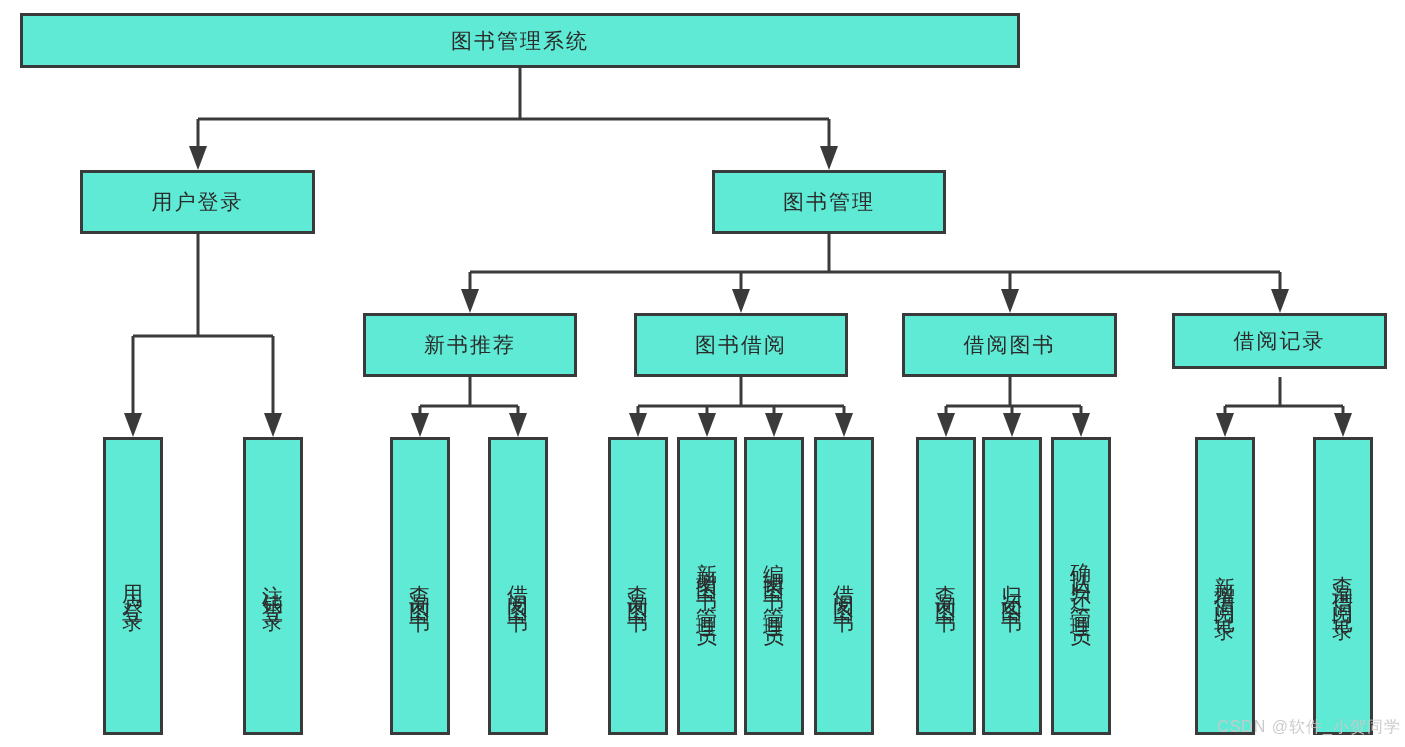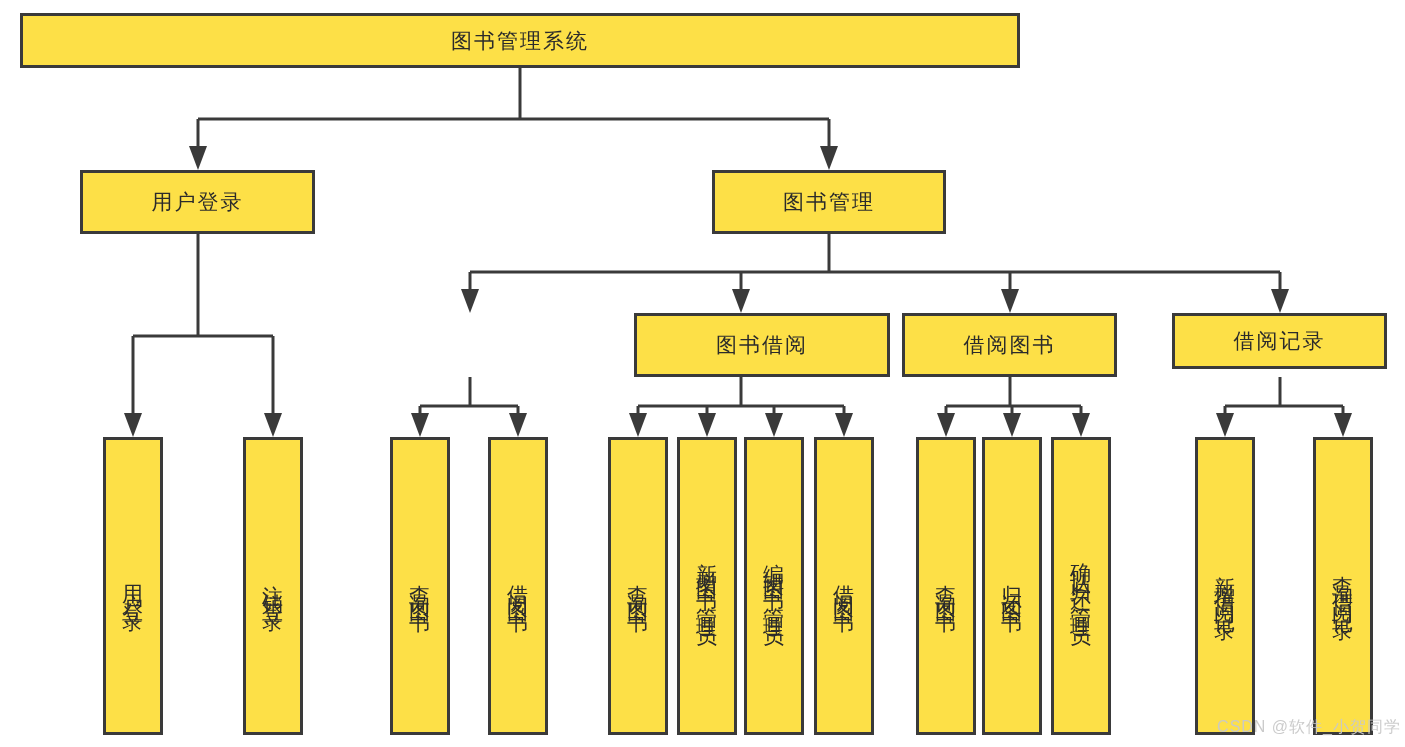--- a/index.html
+++ b/index.html
@@ -16,21 +16,21 @@
     overflow:hidden;
   }
   .canvas{position:relative;width:1405px;height:747px;}
   .connectors{position:absolute;left:0;top:0;width:1405px;height:747px;}
   .connectors line{stroke:var(--line);stroke-width:3;}
   .connectors polygon{fill:var(--line);stroke:none;}
   .node{
     position:absolute;
     box-sizing:border-box;
     border:3px solid var(--line);
-    background:#fde047;
+    background:#5eead4;
     display:flex;align-items:center;justify-content:center;
     color:var(--text);
   }
   .branch .label, .root .label{
     font-size:21px;letter-spacing:2px;white-space:nowrap;
   }
   .leaf{top:437px;width:60px;height:298px;}
   .leaf .vlabel{
     writing-mode:vertical-rl;
     text-orientation:mixed;
@@ -135,21 +135,24 @@
     <span class="label">图书管理系统</span>
   </div>
 
   <div class="node branch" style="left:80px;top:170px;width:235px;height:64px">
     <span class="label">用户登录</span>
   </div>
   <div class="node branch" style="left:712px;top:170px;width:234px;height:64px">
     <span class="label">图书管理</span>
   </div>
 
-  <div class="node branch" style="left:634px;top:313px;width:256px;height:64px">
+  <div class="node branch" style="left:363px;top:313px;width:214px;height:64px">
+    <span class="label">新书推荐</span>
+  </div>
+  <div class="node branch" style="left:634px;top:313px;width:214px;height:64px">
     <span class="label">图书借阅</span>
   </div>
   <div class="node branch" style="left:902px;top:313px;width:215px;height:64px">
     <span class="label">借阅图书</span>
   </div>
   <div class="node branch" style="left:1172px;top:313px;width:215px;height:56px">
     <span class="label">借阅记录</span>
   </div>
 
   <div class="node leaf" style="left:103px">

